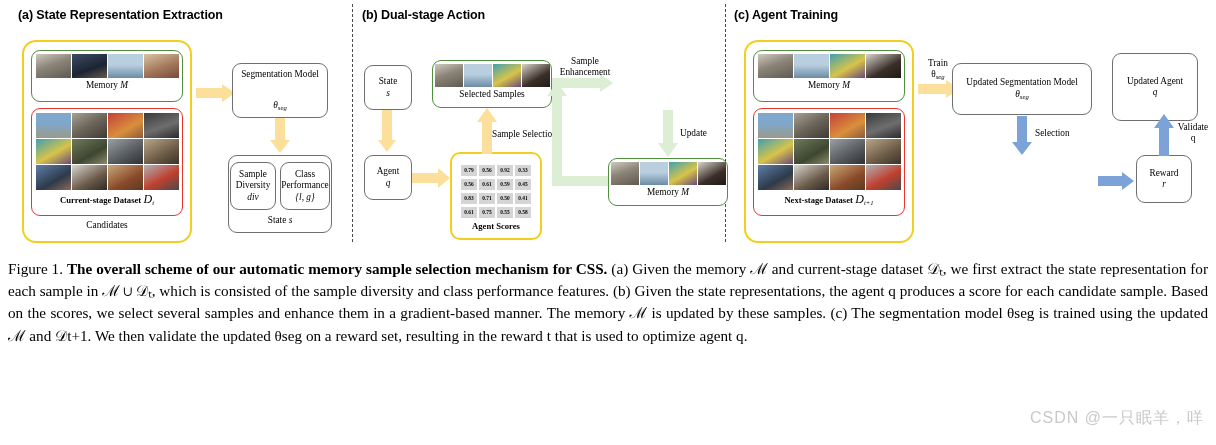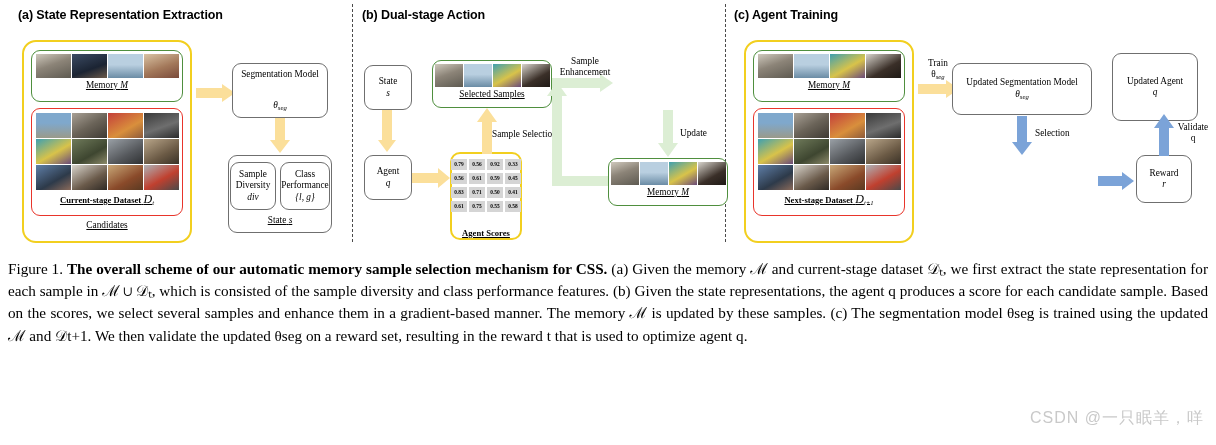--- a/index.html
+++ b/index.html
@@ -35,21 +35,21 @@
   .box.blue{border-color:#4a7fc1;border-width:1.5px;}
   .box .lbl{display:block;}
   .box .sym{font-style:italic;font-family:"Liberation Serif",serif;}
   .math-cal{font-family:"Liberation Serif",serif;font-style:italic;}
   .sub{font-size:0.72em;vertical-align:-0.25em;font-style:italic;}
 
   
   .thumbs{display:grid;gap:1px;background:#fff;}
   .th{background:#9aa0a6;background-size:cover;}
 
-  .cap-in{font-size:9.3px;margin-top:2px;text-decoration:underline;}
+  .cap-in{font-size:9.3px;margin-top:2px;}
 
   
   .arrow{position:absolute;}
   .arrow .shaft{position:absolute;}
   .arrow .head{position:absolute;width:0;height:0;}
 
   
   .scoregrid{display:grid;grid-template-columns:repeat(4,16px);
     grid-auto-rows:11px;gap:3px 2px;}
   .cell{background:#d5d5d5;color:#000;font-weight:bold;font-size:5.4px;
@@ -165,21 +165,21 @@
   <div class="box" style="left:364px;top:155px;width:48px;height:45px;">
     <span class="lbl">Agent</span>
     <span class="lbl sym">q</span>
   </div>
 
   <div class="arrow" style="left:412px;top:168px;width:40px;height:20px;">
     <div class="shaft" style="left:0;top:5px;width:26px;height:10px;background:#fbdf9a;"></div>
     <div class="head" style="left:26px;top:0;border-top:10px solid transparent;border-bottom:10px solid transparent;border-left:12px solid #fbdf9a;"></div>
   </div>
 
-  <div class="box yellow" style="left:450px;top:152px;width:72px;height:88px;justify-content:space-between;padding-top:5px;border-radius:10px;">
+  <div class="box yellow" style="left:450px;top:152px;width:92px;height:88px;justify-content:center;padding-top:5px;border-radius:10px;">
     <div class="scoregrid">
       <div class="cell">0.79</div>
       <div class="cell">0.56</div>
       <div class="cell">0.92</div>
       <div class="cell">0.33</div>
       <div class="cell">0.56</div>
       <div class="cell">0.61</div>
       <div class="cell">0.59</div>
       <div class="cell">0.45</div>
       <div class="cell">0.83</div>

